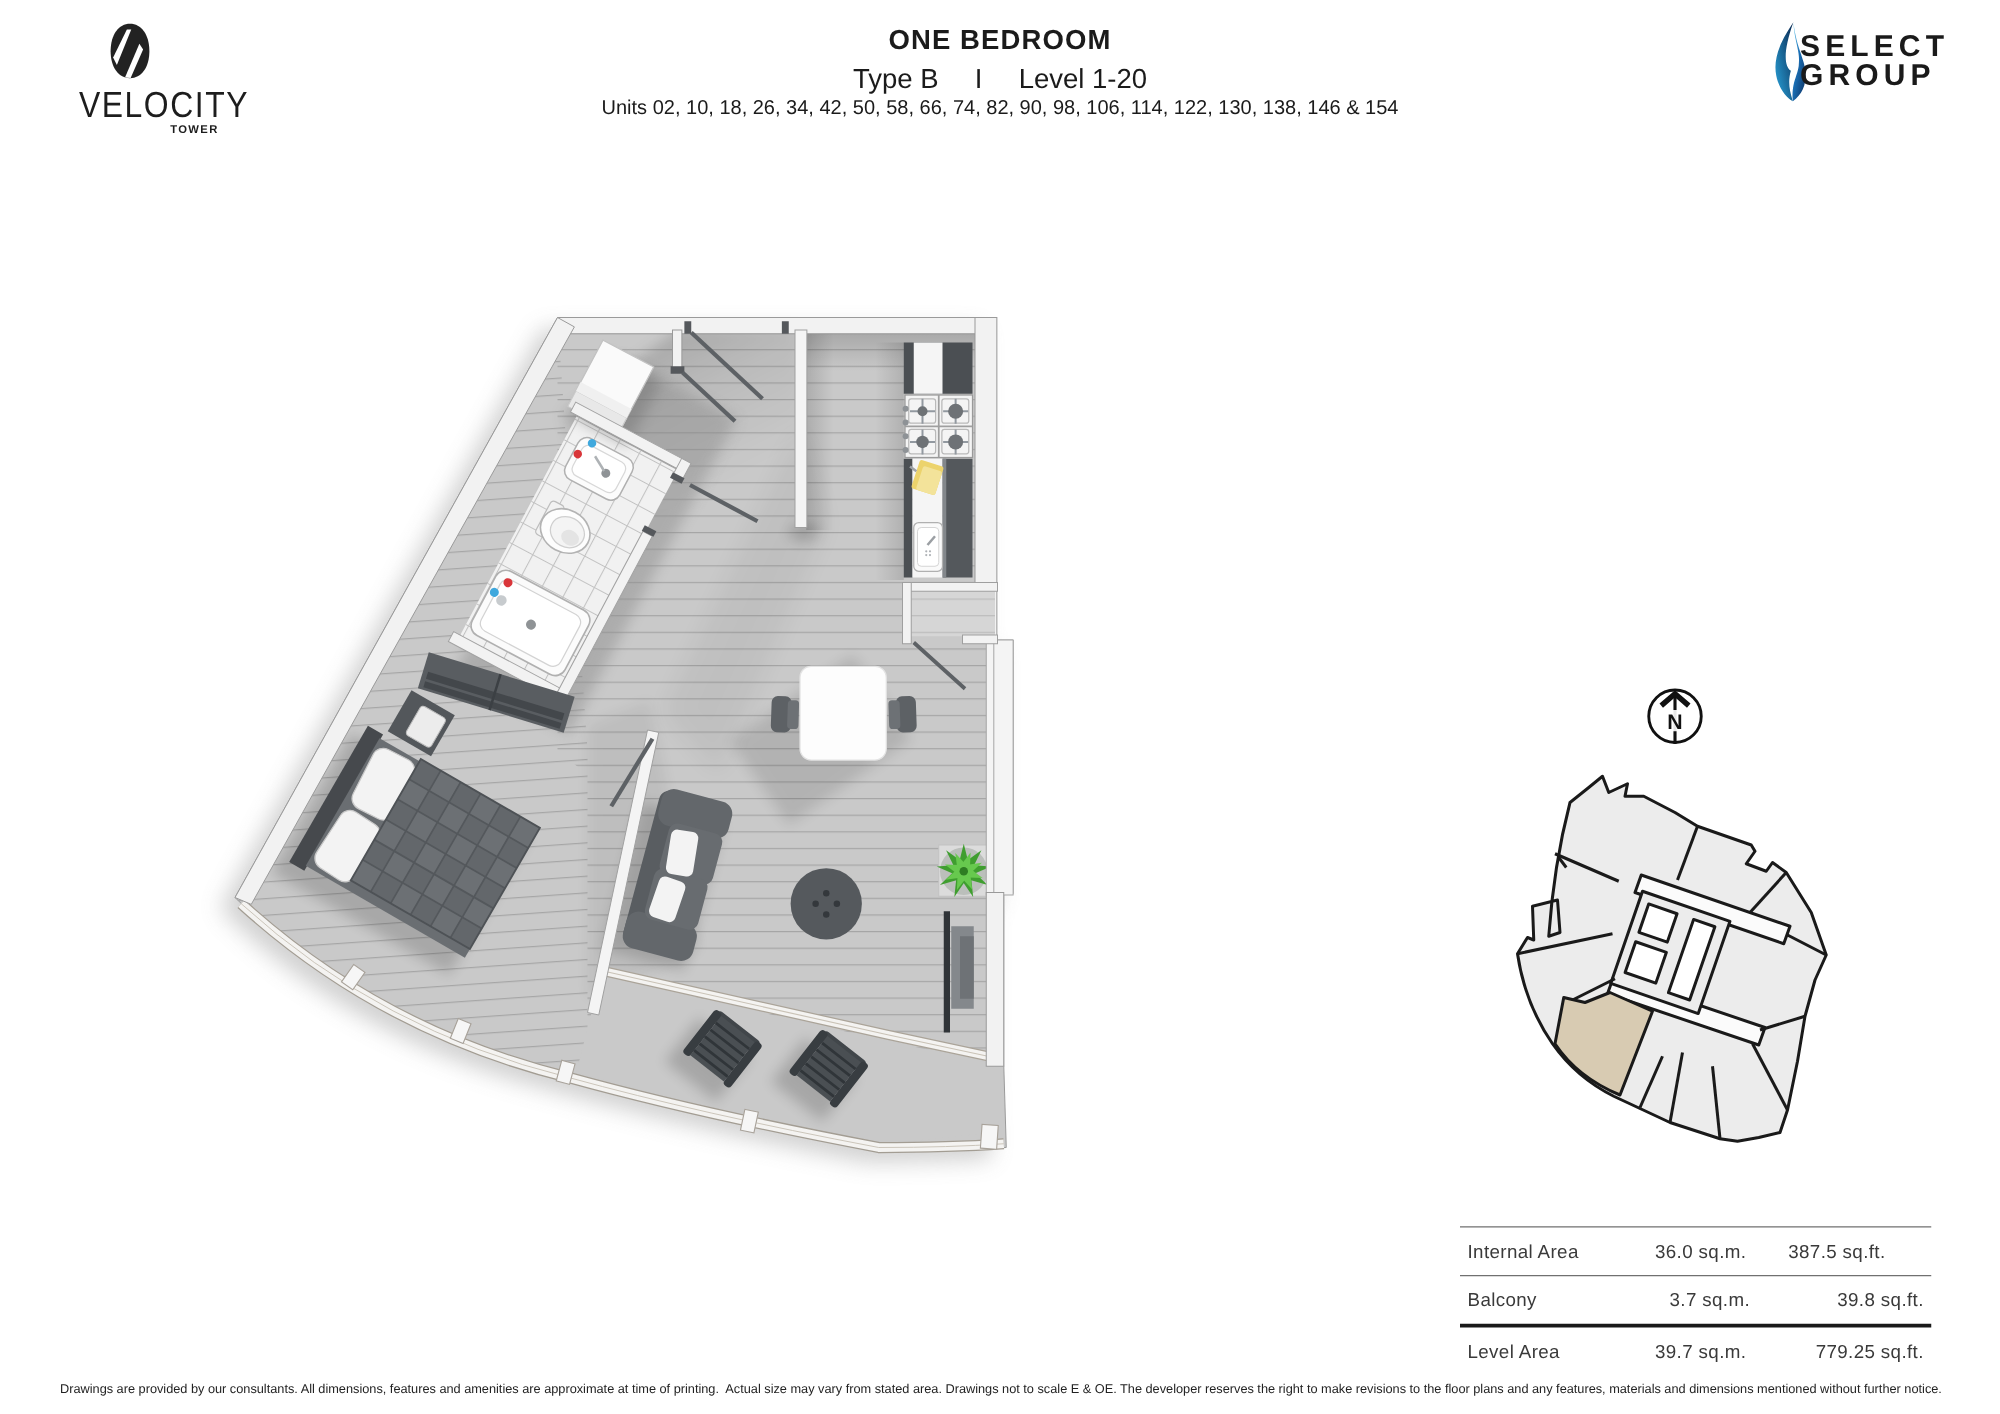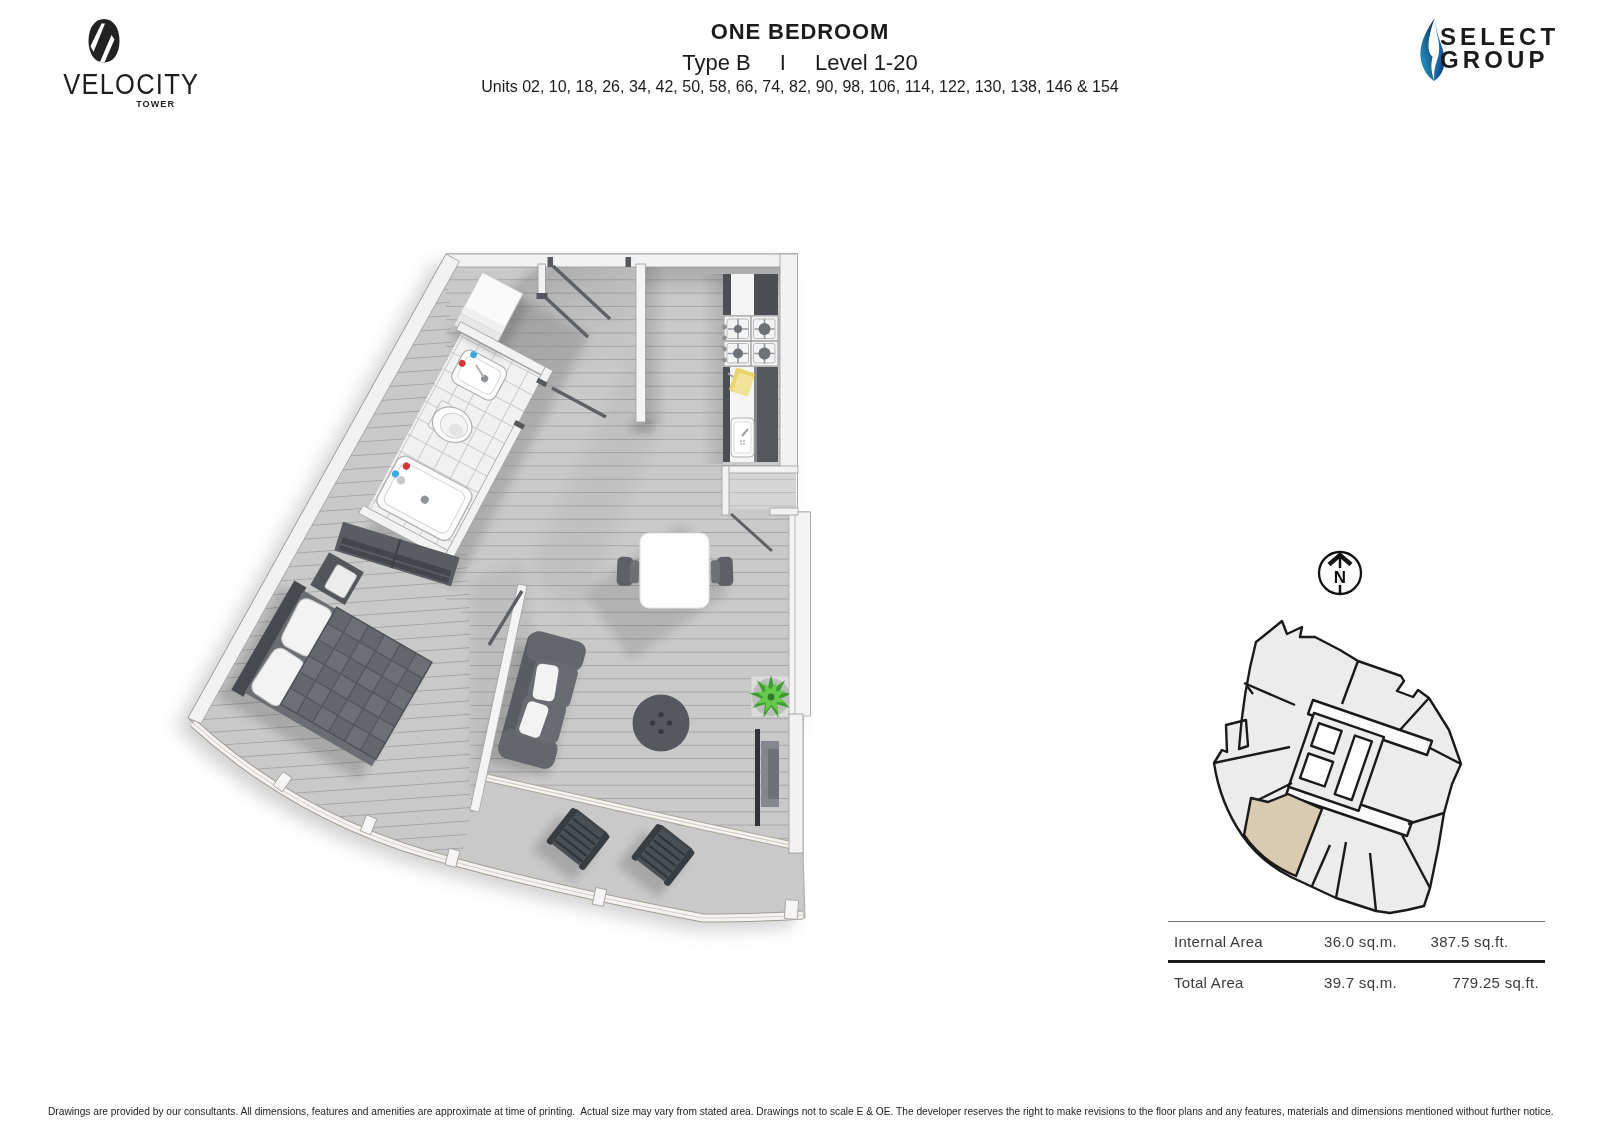--- a/index.html
+++ b/index.html
@@ -493,29 +493,34 @@
     <path d="M1312,886 L1330,845" fill="none"></path>
     <path d="M1214,763 L1290,747" fill="none"></path>
     <path d="M1292,783 L1258,800" fill="none"></path>
     <path d="M1247,686 L1253,694" fill="none"></path>
 
     <path d="M1288,794 L1322,809 L1296,876 Q1262,862 1244,835 L1251,798 L1268,802 Z" fill="#d8cbb2"></path>
   </g>
 </svg>
 </div>
 
-<div class="abs" style="left:1168px;top:921px;width:377px;font-size:15px;color:#3a3a3a;letter-spacing:0.3px;">
+<div class="abs" style="left:1168px;top:981px;width:377px;font-size:15px;color:#3a3a3a;letter-spacing:0.3px;">
 
   <div style="border-top:1.4px solid #707070;padding:11px 6px 10px 6px;display:flex;">
     <span style="width:150px;">Internal Area</span>
       <span style="width:76px;text-align:left;">36.0 sq.m.</span>
       <span style="flex:1;text-align:center;">387.5 sq.ft.</span>
   </div>
 
+  <div style="border-top:1.4px solid #707070;padding:11px 6px 10px 6px;display:flex;">
+    <span style="width:150px;">Balcony</span>
+      <span style="width:76px;text-align:right;">3.7 sq.m.</span>
+      <span style="flex:1;text-align:right;">39.8 sq.ft.</span>
+  </div>
 
   <div style="border-top:3.2px solid #1a1a1a;padding:11px 6px 10px 6px;display:flex;">
-    <span style="width:150px;">Total Area</span>
+    <span style="width:150px;">Level Area</span>
       <span style="width:76px;text-align:left;">39.7 sq.m.</span>
       <span style="flex:1;text-align:right;">779.25 sq.ft.</span>
   </div>
 </div>
 
 <div class="abs" style="left:48px;top:1106px;width:1560px;font-size:10.2px;color:#222;white-space:nowrap;">Drawings are provided by our consultants. All dimensions, features and amenities are approximate at time of printing.&nbsp; Actual size may vary from stated area. Drawings not to scale E &amp; OE. The developer reserves the right to make revisions to the floor plans and any features, materials and dimensions mentioned without further notice.</div>
 
 </body></html>

